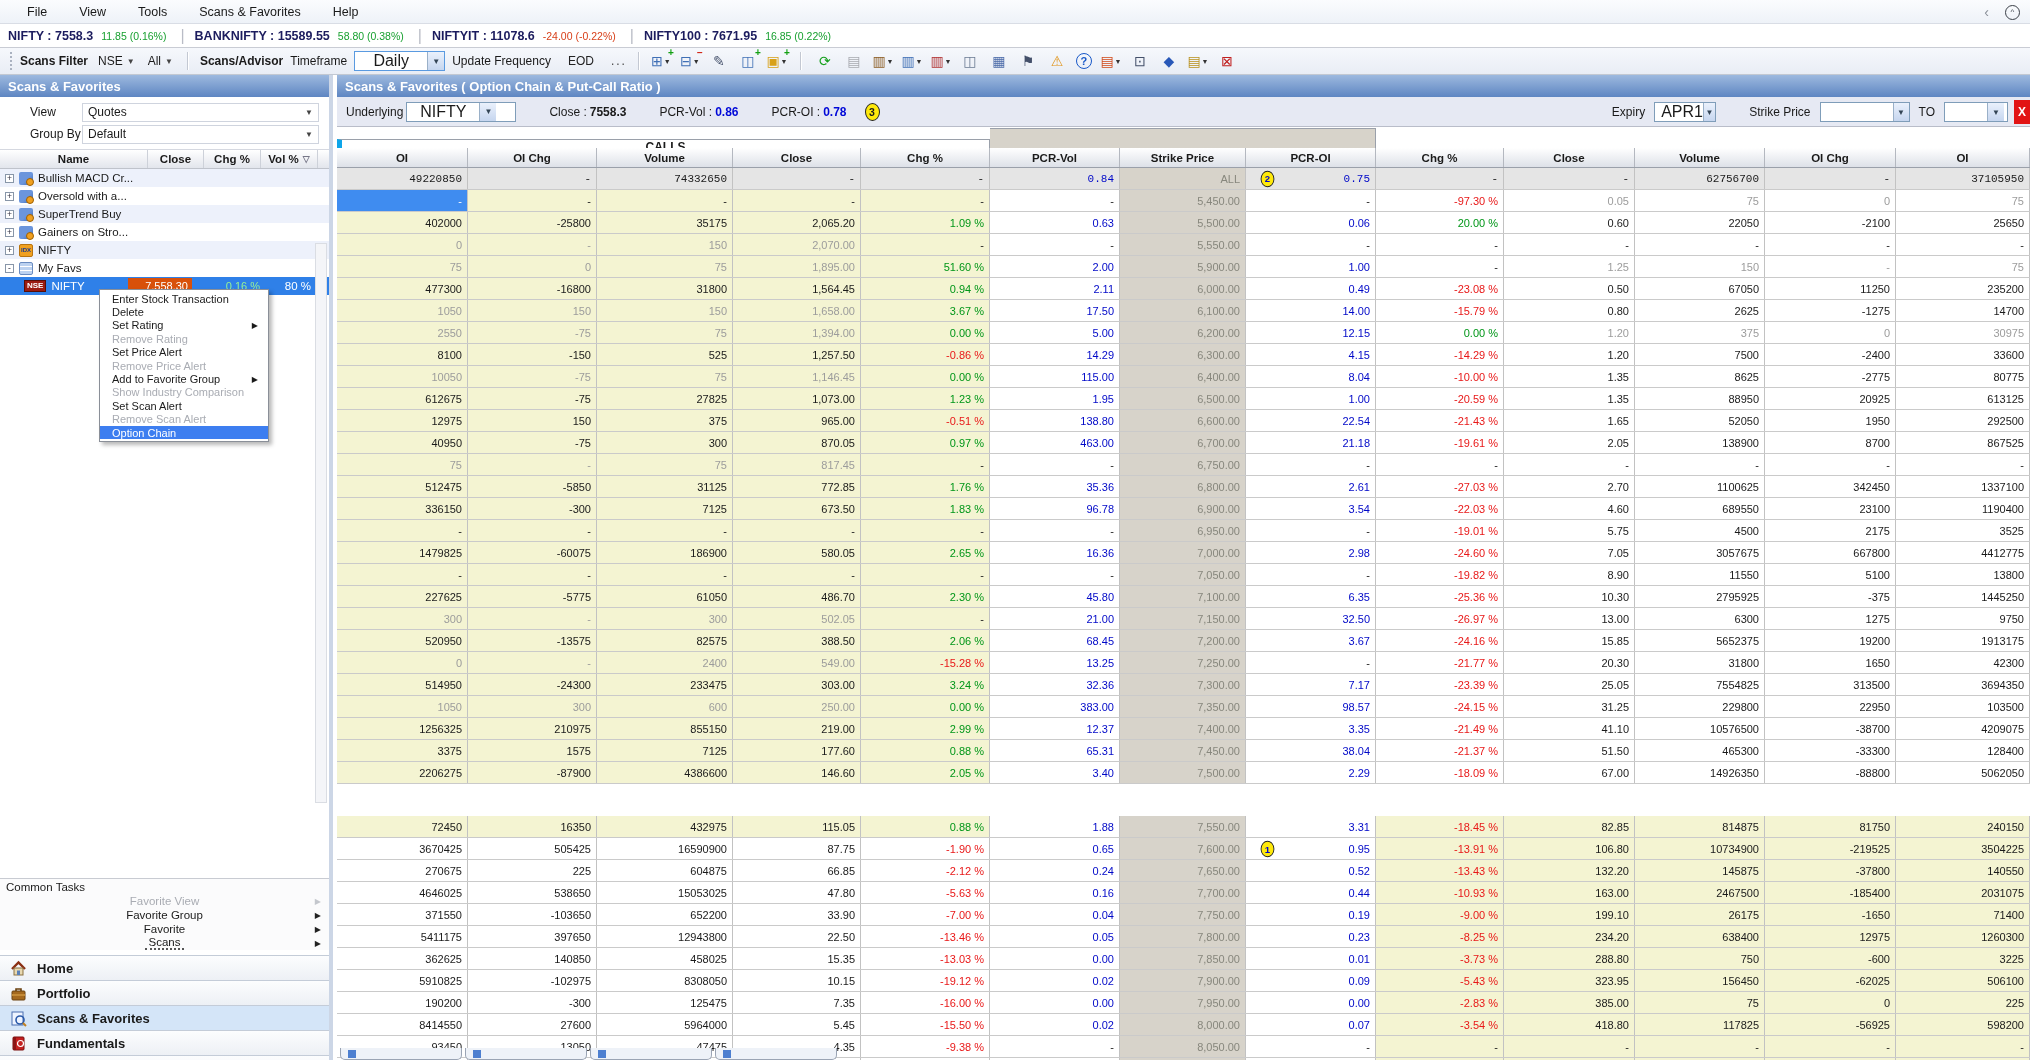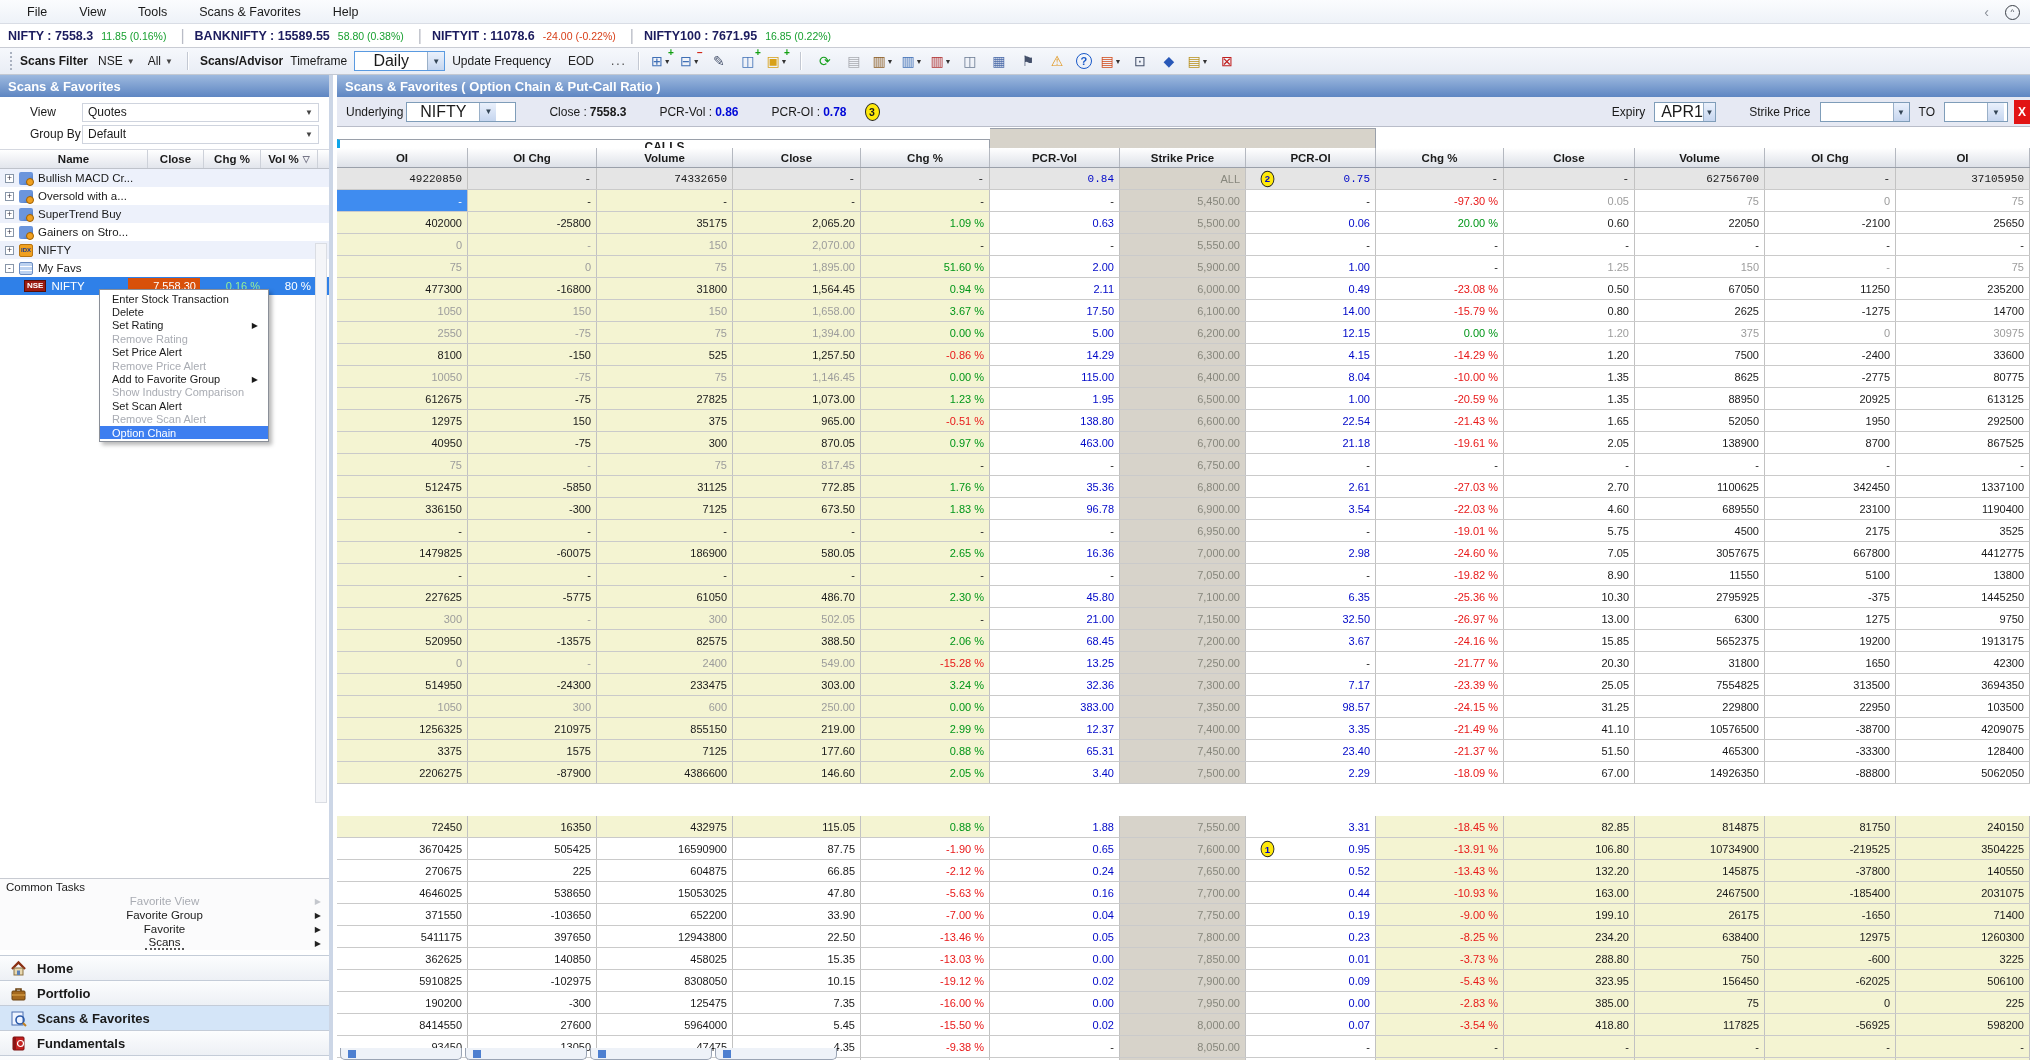--- a/index.html
+++ b/index.html
@@ -53,21 +53,21 @@
   .tree-alt{background:#edf1fb;}
   .expander{width:9px;height:9px;border:1px solid #8896a8;background:#fff;font-size:8.5px;line-height:7px;text-align:center;color:#334;flex:none;}
   .ticon{width:14px;height:13px;border-radius:2px;flex:none;position:relative;}
   .ticon.scan{background:linear-gradient(135deg,#6b95dc 55%,#3a66b0);}
   .ticon.scan::after{content:"";position:absolute;right:-1px;bottom:-1px;width:6px;height:6px;border-radius:50%;background:#f0a020;border:1px solid #a06000;}
   .ticon.index{background:#f0a020;border:1px solid #b87410;}
   .ticon.index::after{content:"IDX";position:absolute;left:1px;top:2px;font-size:6px;font-weight:bold;color:#1a3a8c;}
   .ticon.group{background:repeating-linear-gradient(#bcd2f0 0 3px,#fff 3px 4px);border:1px solid #6a8cc0;}
   .sel-row{background:#2f80e8;color:#fff;}
   .nse-badge{background:#9b1b10;color:#fff;font-size:8px;font-weight:bold;padding:1px 2px;border:1px solid #580d06;line-height:1;flex:none;}
-  .sel-close{position:absolute;left:128px;top:1px;bottom:1px;width:72px;background:#d8500a;color:#fff;display:flex;align-items:center;justify-content:flex-end;padding-right:4px;font-size:11px;}
+  .sel-close{position:absolute;left:128px;top:1px;bottom:1px;width:64px;background:#d8500a;color:#fff;display:flex;align-items:center;justify-content:flex-end;padding-right:4px;font-size:11px;}
   .sel-chg{position:absolute;left:206px;width:54px;text-align:right;color:#96f096;font-size:11px;}
   .sel-vol{position:absolute;right:18px;font-size:11.5px;color:#fff;}
   #lp-scrollbar{position:absolute;right:2px;top:168px;width:12px;height:560px;background:#f4f5f8;border:1px solid #dadde3;}
 
   
   #common-tasks{position:absolute;left:0;top:803px;width:329px;border-top:1px solid #c8cbd2;background:#fbfbfc;}
   .ct-title{font-size:11.5px;padding:2px 6px 1px;}
   .ct-item{height:14px;display:flex;justify-content:center;align-items:center;position:relative;font-size:11.5px;}
   .ct-item .arr{position:absolute;right:8px;font-size:8px;color:#222;}
   .ct-disabled{color:#a9acb3;} .ct-disabled .arr{color:#c4c7cd;}
@@ -89,21 +89,21 @@
   .fb-label{margin:0 3px;}
   .fb-bold{font-weight:bold;}
   .fb-blue{font-weight:bold;color:#0008d8;}
   .gap18{width:18px;} .gap30{width:30px;}
   .badge{min-width:15px;height:18px;background:#ffe90a;border:1.5px solid #222;border-radius:50%;display:inline-flex;align-items:center;justify-content:center;font-size:10.5px;font-weight:bold;padding:0 2px;}
   #fb-right{position:absolute;right:0;top:0;height:30px;display:flex;align-items:center;gap:6px;}
   .close-x{width:16px;height:24px;background:#e21414;color:#fff;font-weight:bold;display:flex;align-items:center;justify-content:center;font-size:12px;}
 
   #grp-row{position:absolute;left:0;top:53px;width:100%;height:20px;display:grid;grid-template-columns:653px 386px 1fr;}
   .grp-cell{display:flex;align-items:center;justify-content:center;font-weight:bold;font-size:12px;background:#fff;border:1px solid #9aa0aa;border-left:none;}
-  .grp-cell:first-child{border-left:3px solid #0ea5e9;margin-top:11px;}
+  .grp-cell:first-child{border-left:5px solid #0ea5e9;margin-top:11px;}
   .grp-gap{background:#d7d3ca;}
   #col-row{position:absolute;left:0;top:73px;width:100%;height:20px;display:grid;background:linear-gradient(#ffffff,#dde1e8);border-bottom:1px solid #9aa0aa;}
   .col-cell{display:flex;align-items:center;justify-content:center;border-right:1px solid #b4b8c0;font-size:11.5px;font-weight:bold;}
 
   #rows{position:absolute;left:0;top:93px;width:100%;height:880px;}
   .trow{display:grid;height:22px;border-bottom:1px solid #cacaca;}
   .tcell{display:flex;align-items:center;justify-content:flex-end;padding-right:5px;border-right:1px solid #c2c2c2;overflow:hidden;font-size:11px;background:#fff;}
   .yel{background:#f4f4d2;}
   .allrow{background:#e5e5e5;font-family:Liberation Mono, monospace;}
   .strike{background:#d7d3ca;color:#87877d;}
@@ -879,21 +879,21 @@
         <div class="tcell">4209075</div>
       </div>
       <div class="trow" style="grid-template-columns: 131px 129px 136px 128px 129px 130px 126px 130px 128px 131px 130px 131px 1fr;">
         <div class="tcell yel">3375</div>
         <div class="tcell yel">1575</div>
         <div class="tcell yel">7125</div>
         <div class="tcell yel">177.60</div>
         <div class="tcell yel pos">0.88 %</div>
         <div class="tcell pcr">65.31</div>
         <div class="tcell strike">7,450.00</div>
-        <div class="tcell pcr">23.40</div>
+        <div class="tcell pcr">38.04</div>
         <div class="tcell neg">-21.37 %</div>
         <div class="tcell">51.50</div>
         <div class="tcell">465300</div>
         <div class="tcell">-33300</div>
         <div class="tcell">128400</div>
       </div>
       <div class="trow" style="grid-template-columns: 131px 129px 136px 128px 129px 130px 126px 130px 128px 131px 130px 131px 1fr;">
         <div class="tcell yel">2206275</div>
         <div class="tcell yel">-87900</div>
         <div class="tcell yel">4386600</div>

